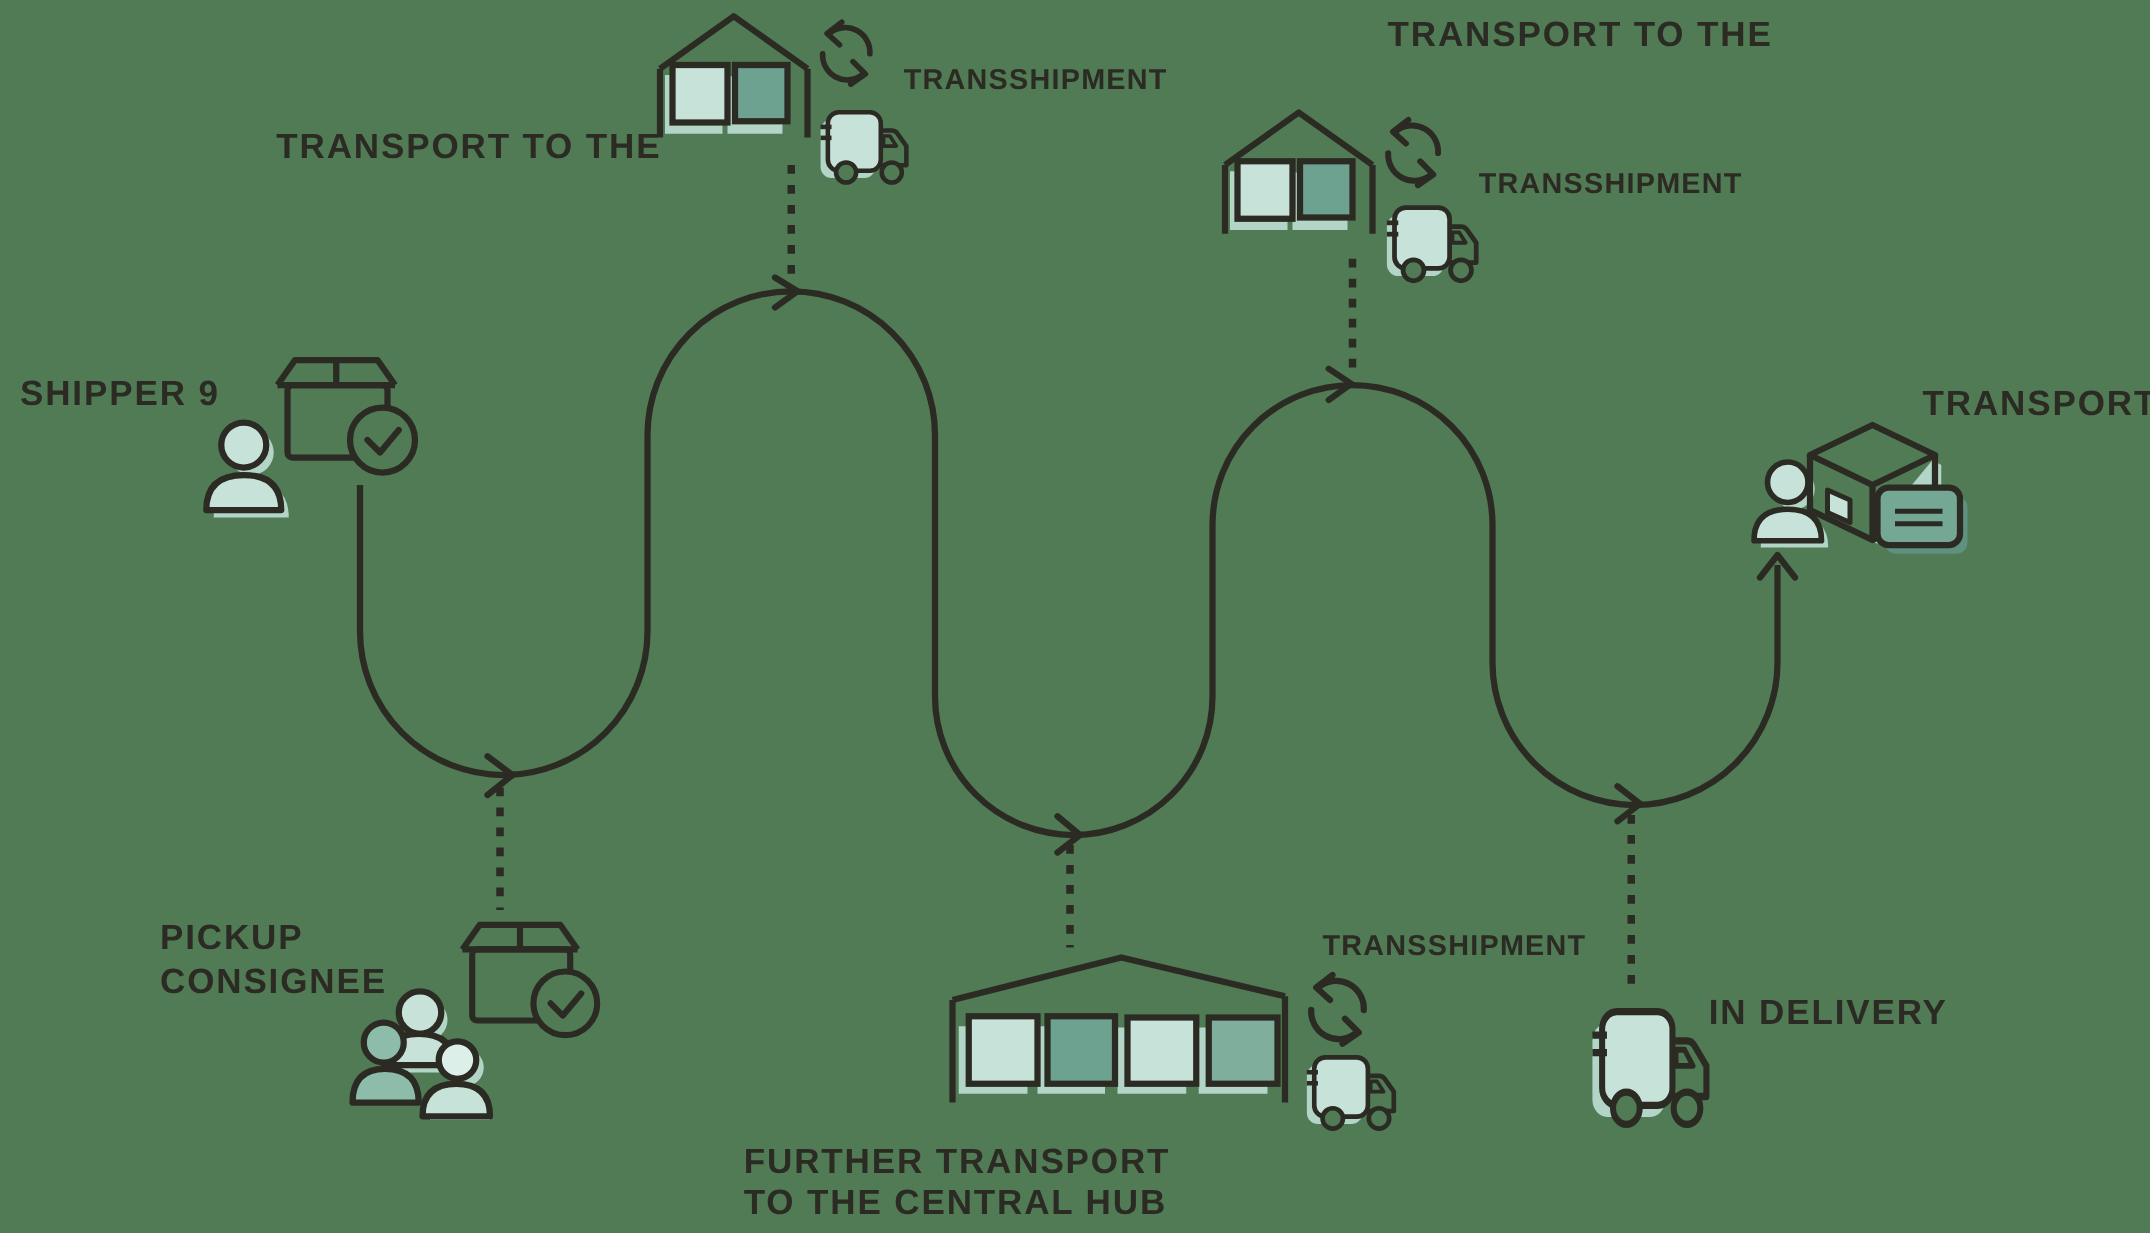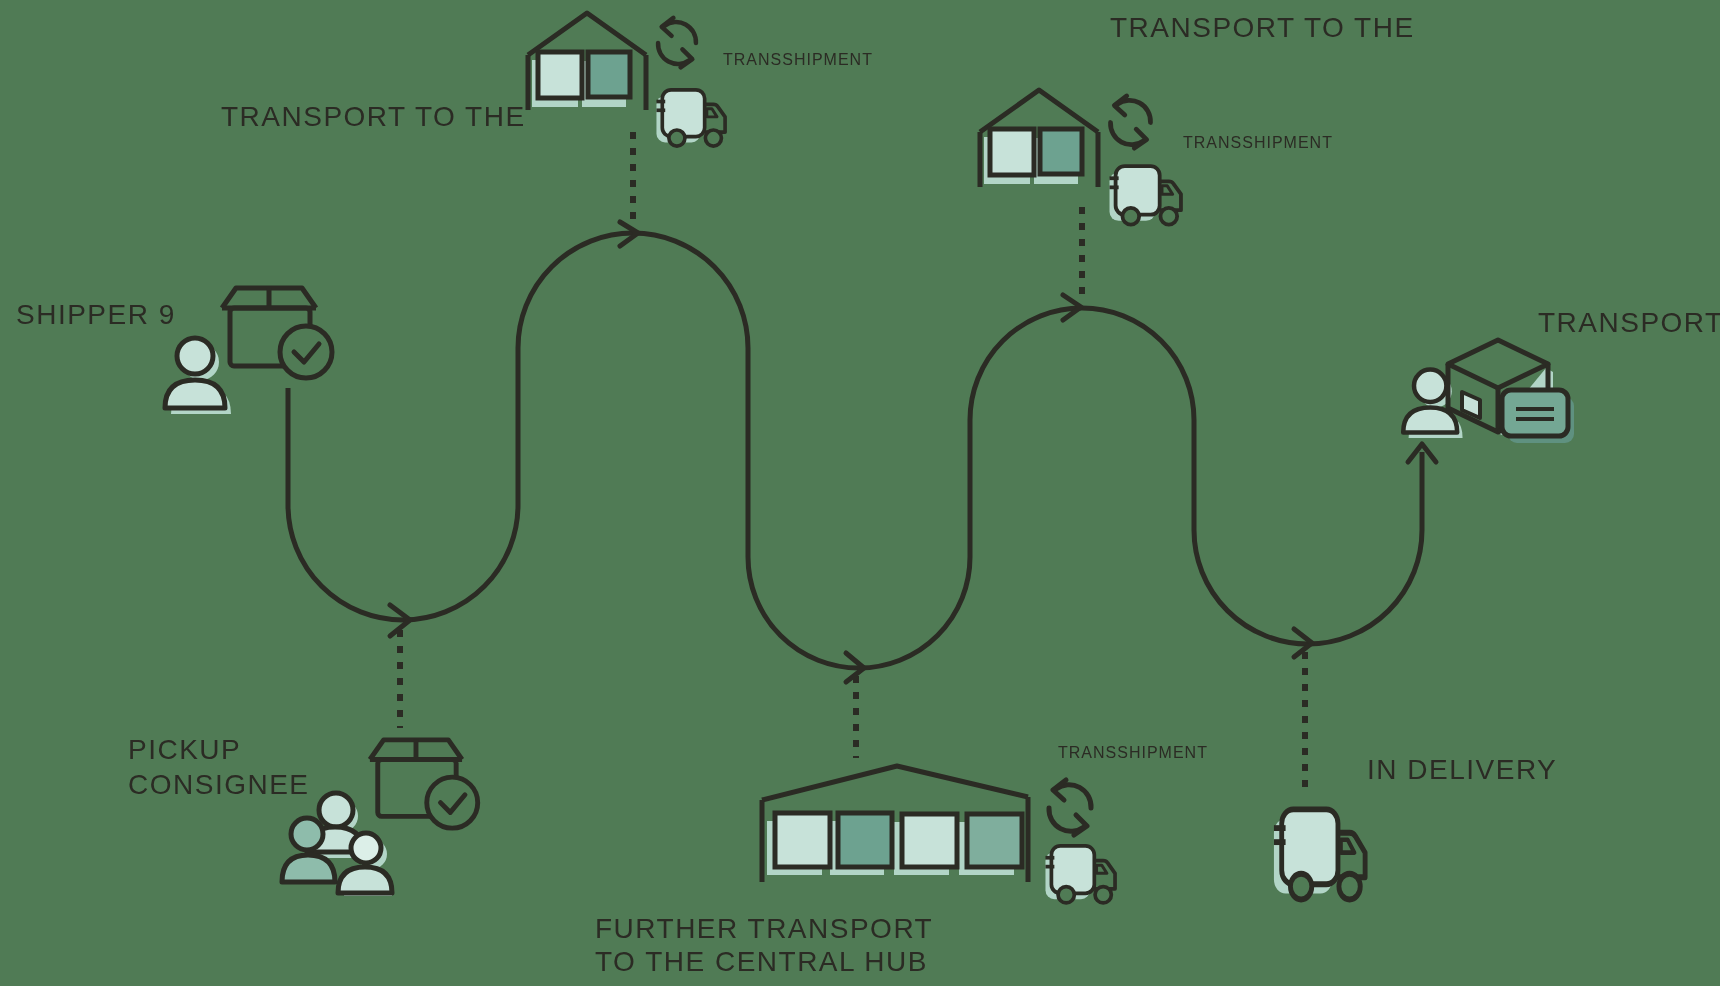--- a/index.html
+++ b/index.html
@@ -8,25 +8,25 @@
     --card:#74a794; --cardShadow:#5f9180;
   }
   html,body{margin:0;padding:0;}
   body{
     width:1720px;height:986px;overflow:hidden;background:var(--bg);
     font-family:"Liberation Sans", sans-serif;position:relative;
   }
   .stage{position:absolute;left:0;top:0;width:1720px;height:986px;}
   svg.canvas{position:absolute;left:0;top:0;}
   .lbl{
-    position:absolute;color:var(--ink);font-weight:400;line-height:1;
+    position:absolute;color:var(--ink);font-weight:700;line-height:1;
     letter-spacing:1.5px;white-space:nowrap;
   }
   .lbl.big{font-size:28px;}
-  .lbl.small{font-size:16px;letter-spacing:1px;}
+  .lbl.small{font-size:23px;letter-spacing:1px;}
 </style>
 </head>
 <body>
 
 <div class="stage">
 
   <svg class="canvas" width="1720" height="986" viewBox="0 0 1720 986">
     <defs>
 
       <g id="person">
@@ -173,16 +173,16 @@
 
   <div class="lbl big" style="left:595px;top:948px">TO THE CENTRAL HUB</div>
   <div class="lbl big" style="left:595px;top:915px">FURTHER TRANSPORT</div>
 
   <div class="lbl small" style="left:1058px;top:745px">TRANSSHIPMENT</div>
 
   <div class="lbl big" style="left:1110px;top:14px">TRANSPORT TO THE</div>
 
   <div class="lbl small" style="left:1183px;top:135px">TRANSSHIPMENT</div>
 
-  <div class="lbl big" style="left:1367px;top:756px">IN DELIVERY</div>
+  <div class="lbl big" style="left:1367px;top:796px">IN DELIVERY</div>
 
   <div class="lbl big" style="left:1538px;top:309px">TRANSPORT</div>
 </div>
 
 </body></html>

